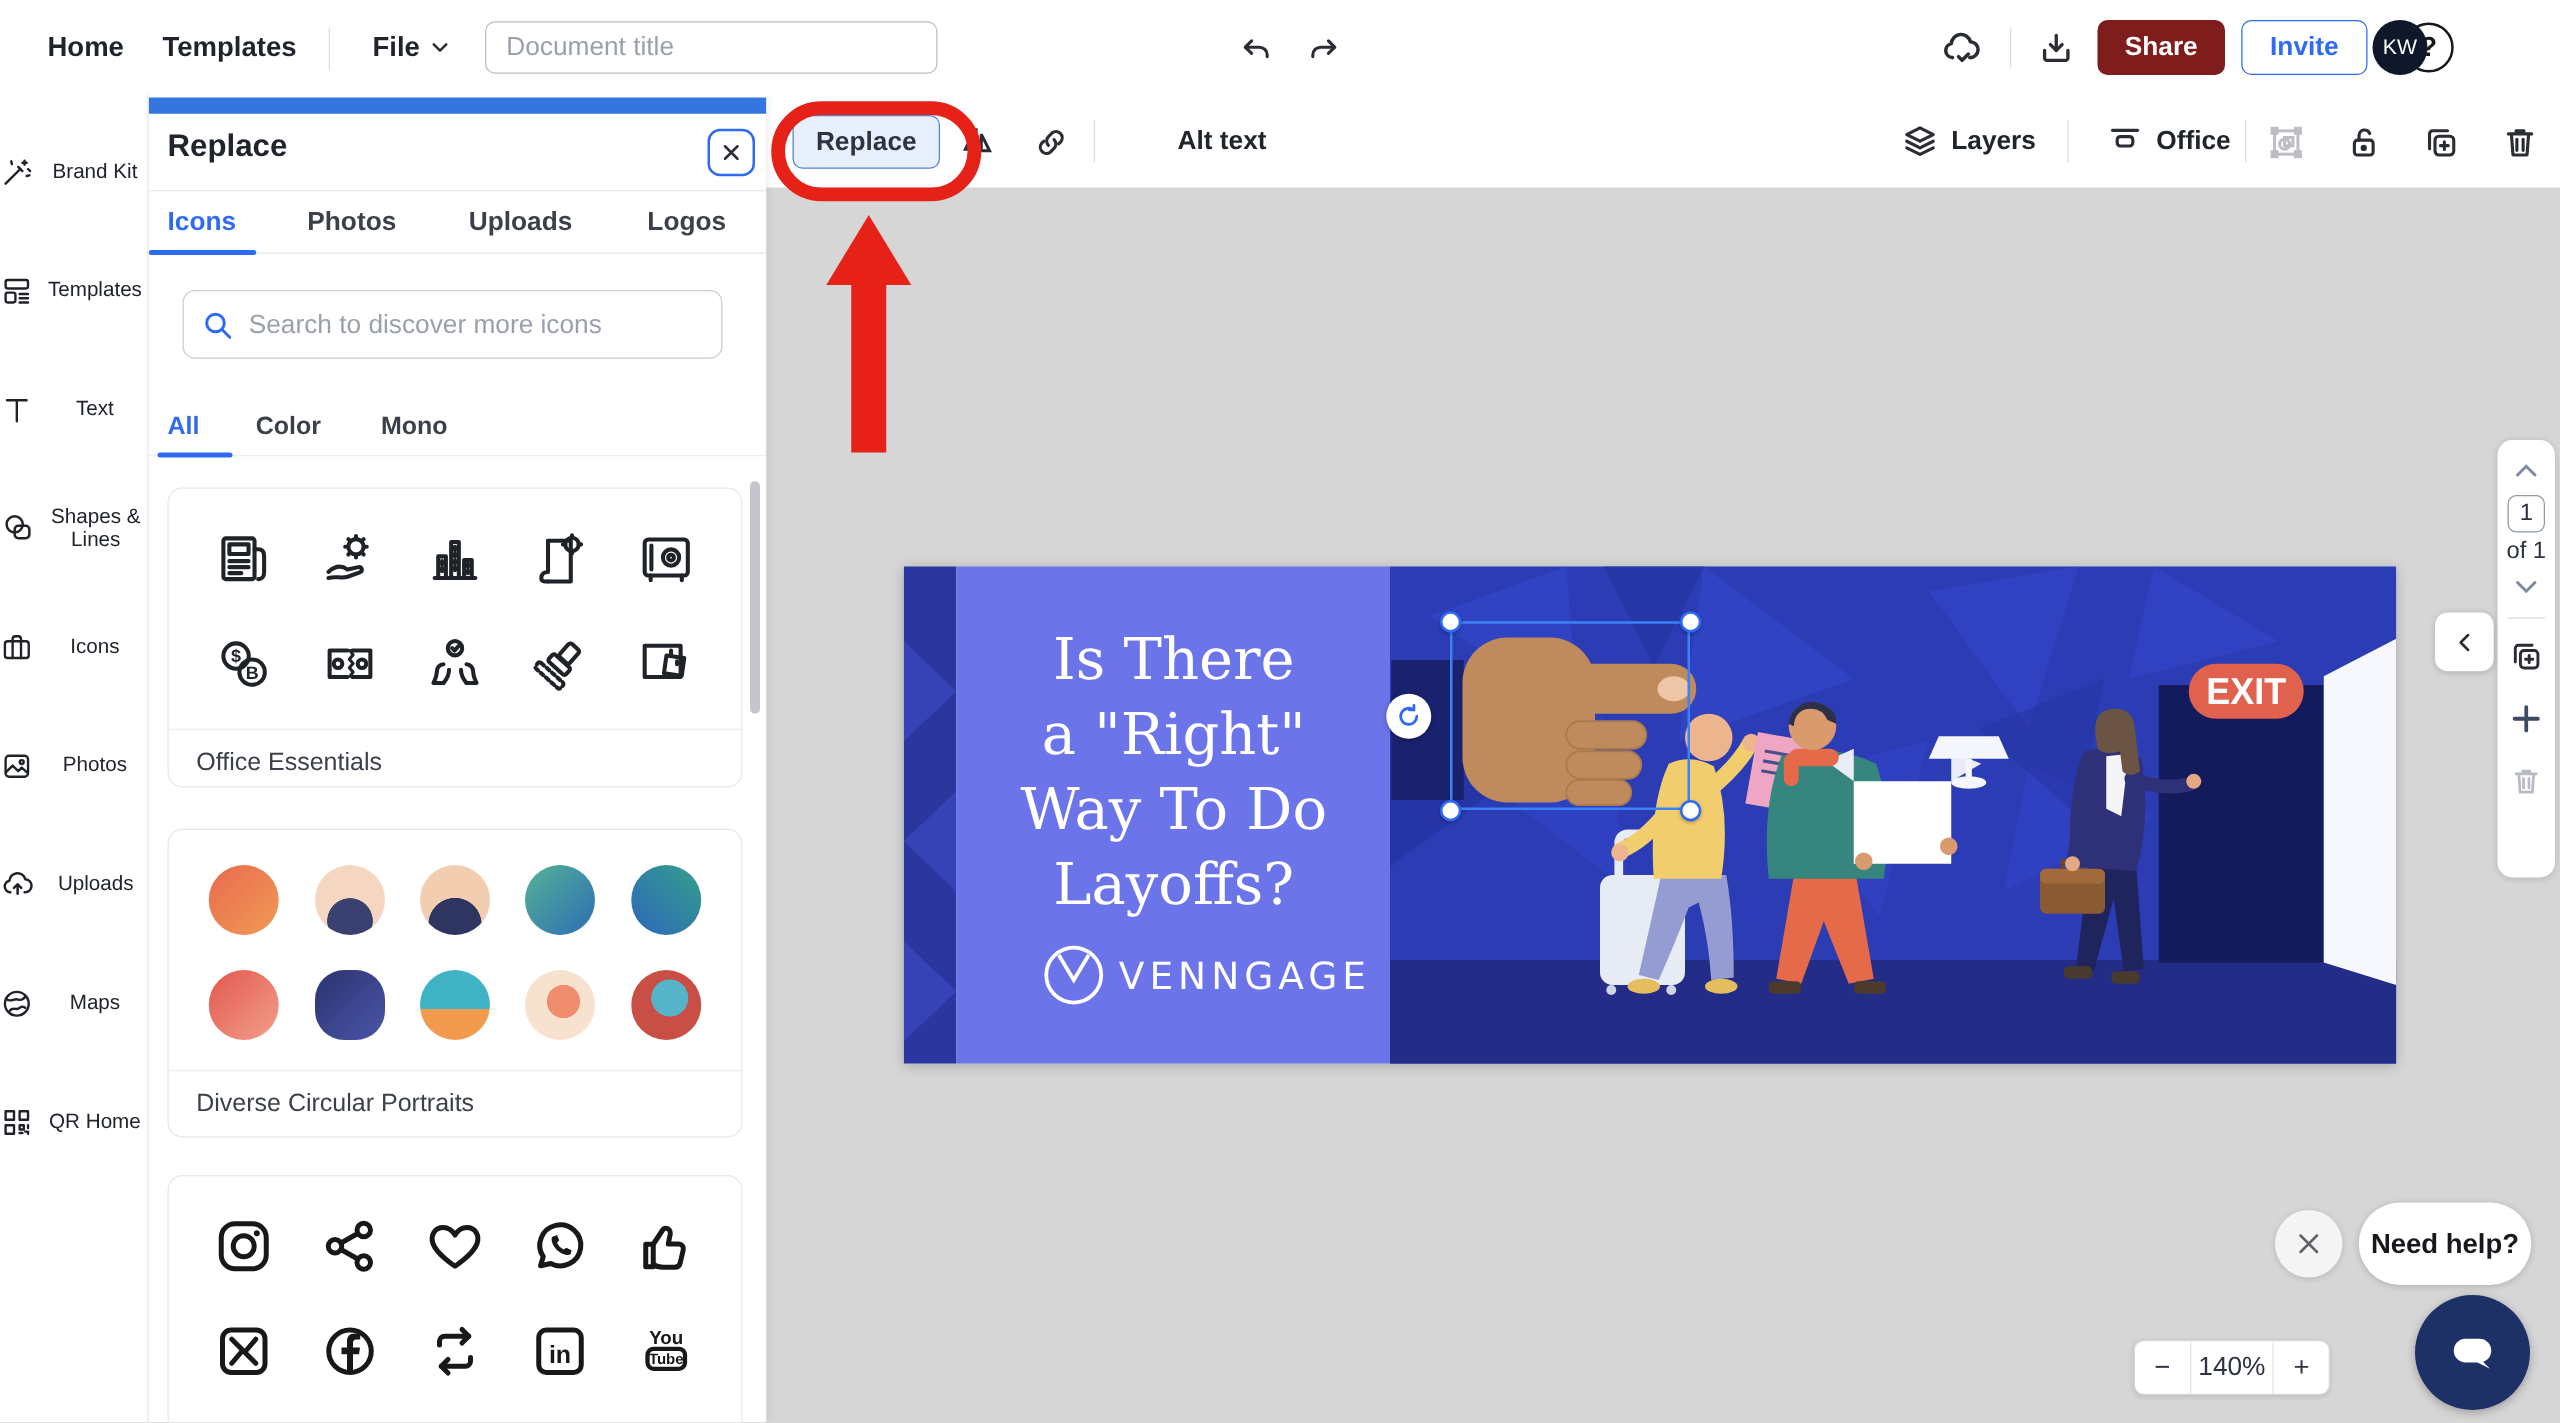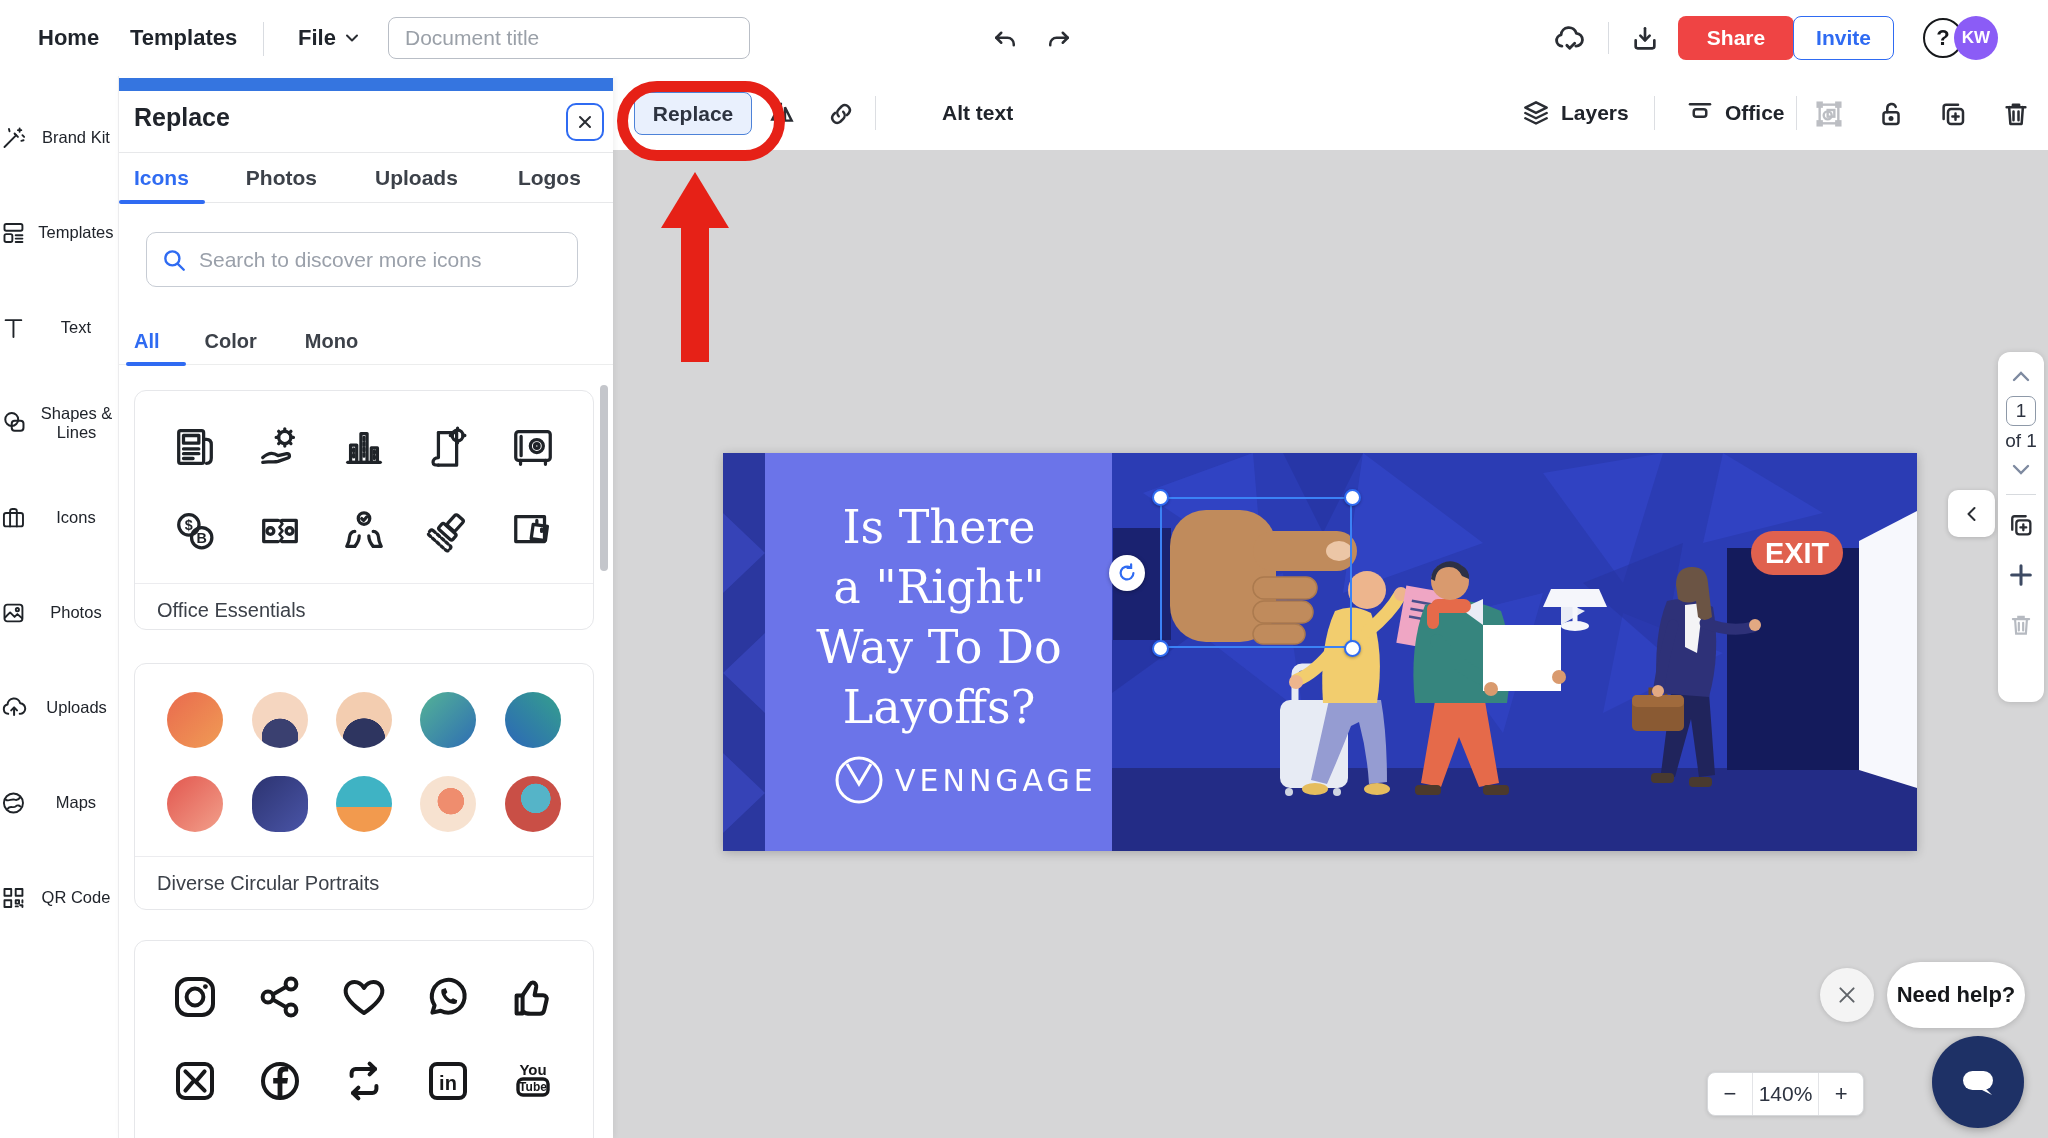--- a/index.html
+++ b/index.html
@@ -12,24 +12,24 @@
   .nav-item { position:absolute; top:0; height:76px; display:flex; align-items:center; font-size:22px; font-weight:700; color:#1f242b; cursor:pointer; }
   .nav-home { left:38px; }
   .nav-templates { left:130px; }
   .nav-divider { position:absolute; left:263px; top:22px; width:1px; height:34px; background:#d9dce1; }
   .nav-file { left:298px; gap:8px; }
   .doc-title { position:absolute; left:388px; top:17px; width:362px; height:42px; border:1.5px solid #b9bec6; border-radius:8px; font-size:21px; padding:16px 16px; color:#333; background:#fff; font-family:"Liberation Sans",sans-serif; }
   .doc-title::placeholder { color:#9aa0a8; }
   .icon-btn { position:absolute; top:22px; width:34px; height:34px; display:flex; align-items:center; justify-content:center; cursor:pointer; }
   .nav-right-divider { position:absolute; left:1608px; top:22px; width:1px; height:32px; background:#d9dce1; }
   .btn { position:absolute; top:16px; height:44px; border-radius:8px; display:flex; align-items:center; justify-content:center; font-size:21px; font-weight:700; cursor:pointer; }
-  .btn-share { left:1678px; width:116px; background:#ef4444; color:#fff; border:none; }
+  .btn-share { left:1678px; width:102px; background:#7f1d1d; color:#fff; border:none; }
   .btn-invite { left:1793px; width:101px; background:#fff; color:#2f6bf2; border:1.5px solid #2f6bf2; }
   .help-circle { position:absolute; left:1923px; top:18px; width:40px; height:40px; border:2.5px solid #16181b; border-radius:50%; display:flex; align-items:center; justify-content:center; font-size:22px; font-weight:700; color:#16181b; cursor:pointer; }
-  .avatar { position:absolute; left:1954px; top:16px; width:44px; height:44px; background:#8b5cf6; border-radius:50%; display:flex; align-items:center; justify-content:center; color:#fff; font-size:17px; font-weight:700; cursor:pointer; }
+  .avatar { position:absolute; left:1898px; top:16px; width:44px; height:44px; background:#0f172a; border-radius:50%; display:flex; align-items:center; justify-content:center; color:#fff; font-size:17px; font-weight:400; cursor:pointer; }
 
   
   .sidebar { position:absolute; left:0; top:76px; width:118px; bottom:0; background:#fff; z-index:15; display:flex; flex-direction:column; padding-top:14px; }
   .side-item { height:95px; display:flex; flex-direction:row; align-items:center; justify-content:center; gap:7px; cursor:pointer; }
   .side-item span { font-size:16.5px; color:#202救4; color:#20242b; text-align:center; line-height:1.15; width:100px; }
   .side-item svg { display:block; }
 
   
   .panel { position:absolute; left:118px; top:76px; width:495px; bottom:0; background:#fff; z-index:16; overflow:hidden; border-left:1px solid #ececee; box-shadow:2px 0 6px rgba(0,0,0,.06); }
   .panel-topbar { position:absolute; left:0; top:2px; width:100%; height:13px; background:#3575e0; }
@@ -225,21 +225,21 @@
         </svg>
       <span>Maps</span>
     </div>
     <div class="side-item">
       <svg class="sicon" width="32" height="32" viewBox="0 0 24 24">
           <rect x="4" y="4" width="6" height="6"></rect>
           <rect x="14" y="4" width="6" height="6"></rect>
           <rect x="4" y="14" width="6" height="6"></rect>
           <path d="M14 14h3v3h-3zM20 14v2M14 19.5h2M18 18.5h2v1.5"></path>
         </svg>
-      <span>QR Code</span>
+      <span>QR Home</span>
     </div>
   </aside>
 
   <section class="panel">
     <div class="panel-topbar"></div>
     <div class="panel-title">Replace</div>
     <div class="panel-close">
       <svg class="uiico" width="20" height="20" viewBox="0 0 20 20">
           <path d="M5 5l10 10M15 5L5 15"></path>
         </svg>

